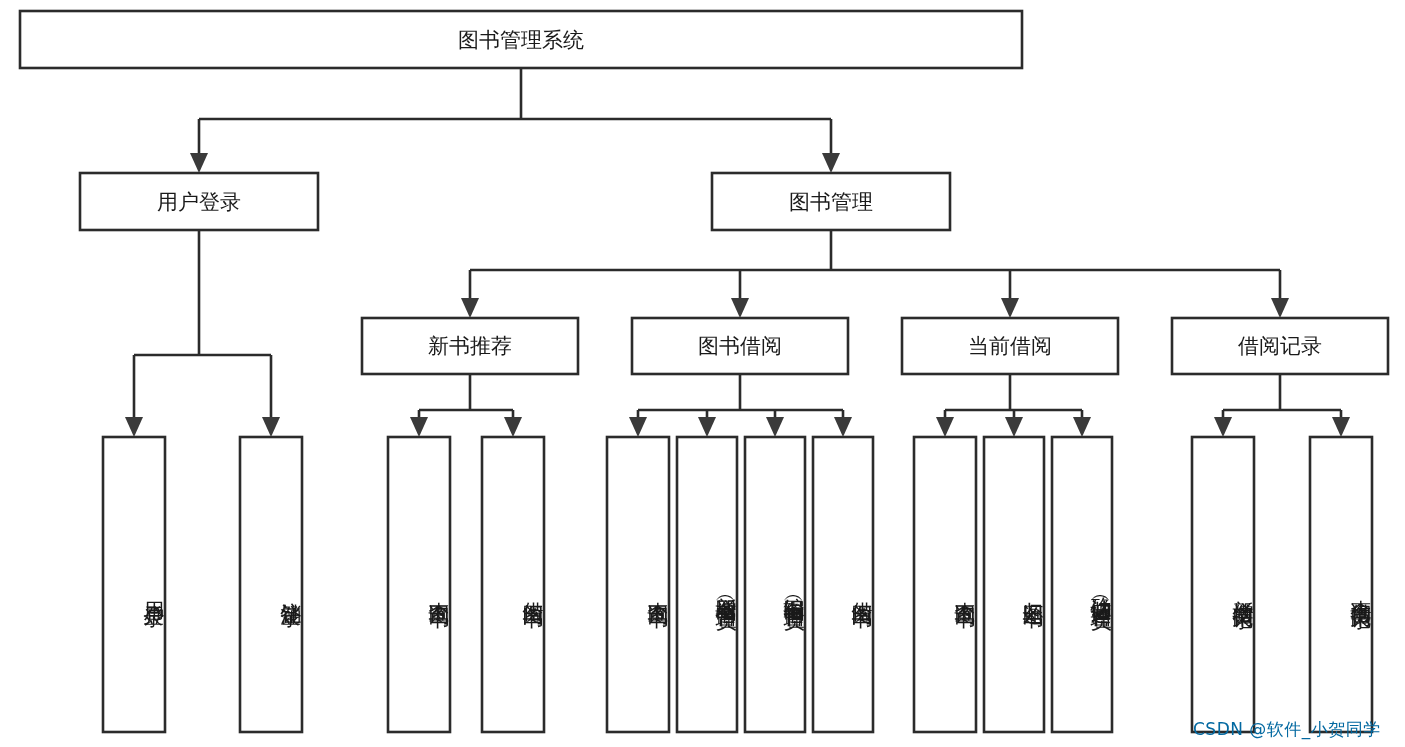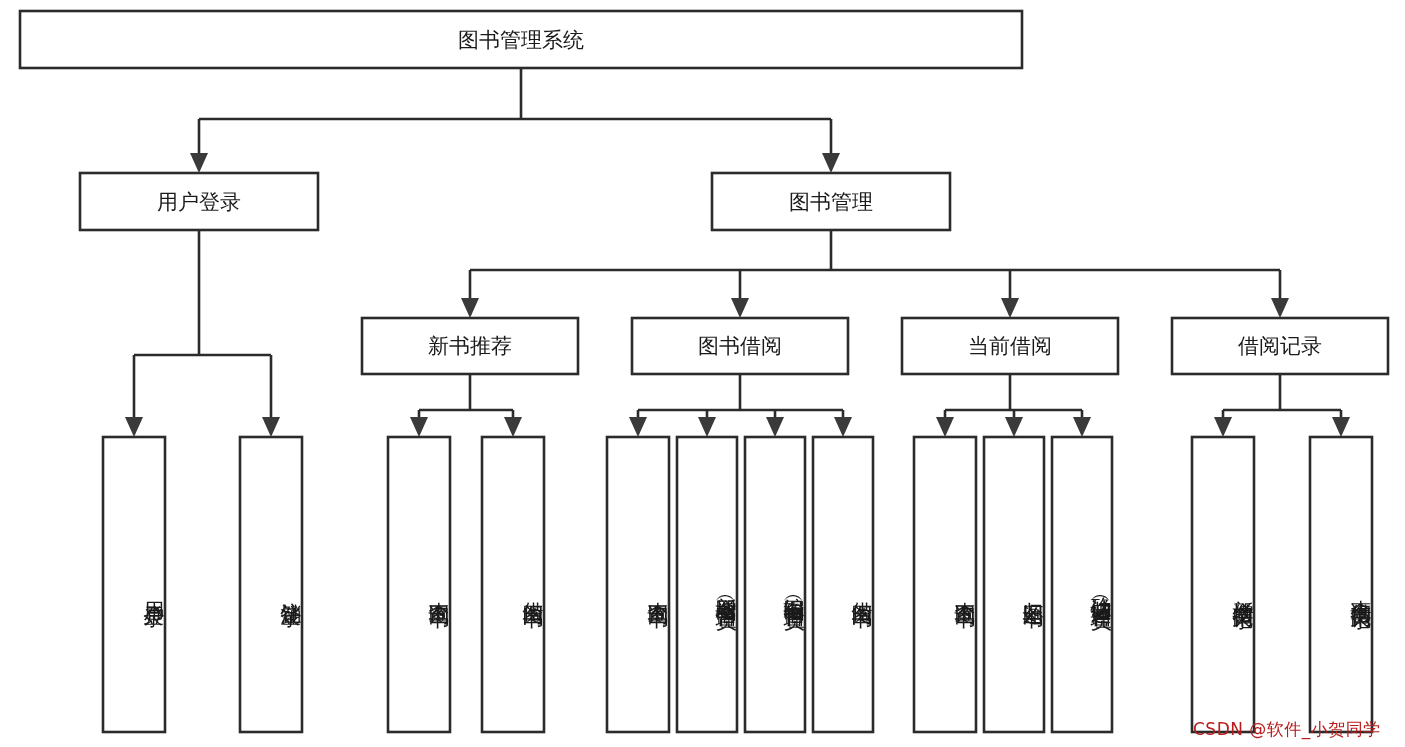--- a/index.html
+++ b/index.html
@@ -64,21 +64,21 @@
     white-space: nowrap;
     display: flex;
     align-items: flex-start;
     justify-content: center;
     pointer-events: none;
   }
   .watermark {
     position: absolute;
     font-family: "DejaVu Sans", "Liberation Sans", sans-serif;
     font-size: 17px;
-    color: #b91c1c;
+    color: #0369a1;
     white-space: nowrap;
     letter-spacing: 0.5px;
   }
 </style>
 </head>
 <body>
 
 <div id="diagram-root">
   <svg id="flow-svg" viewBox="0 0 1405 747" xmlns="http://www.w3.org/2000/svg">
     <g id="connectors-layer">

